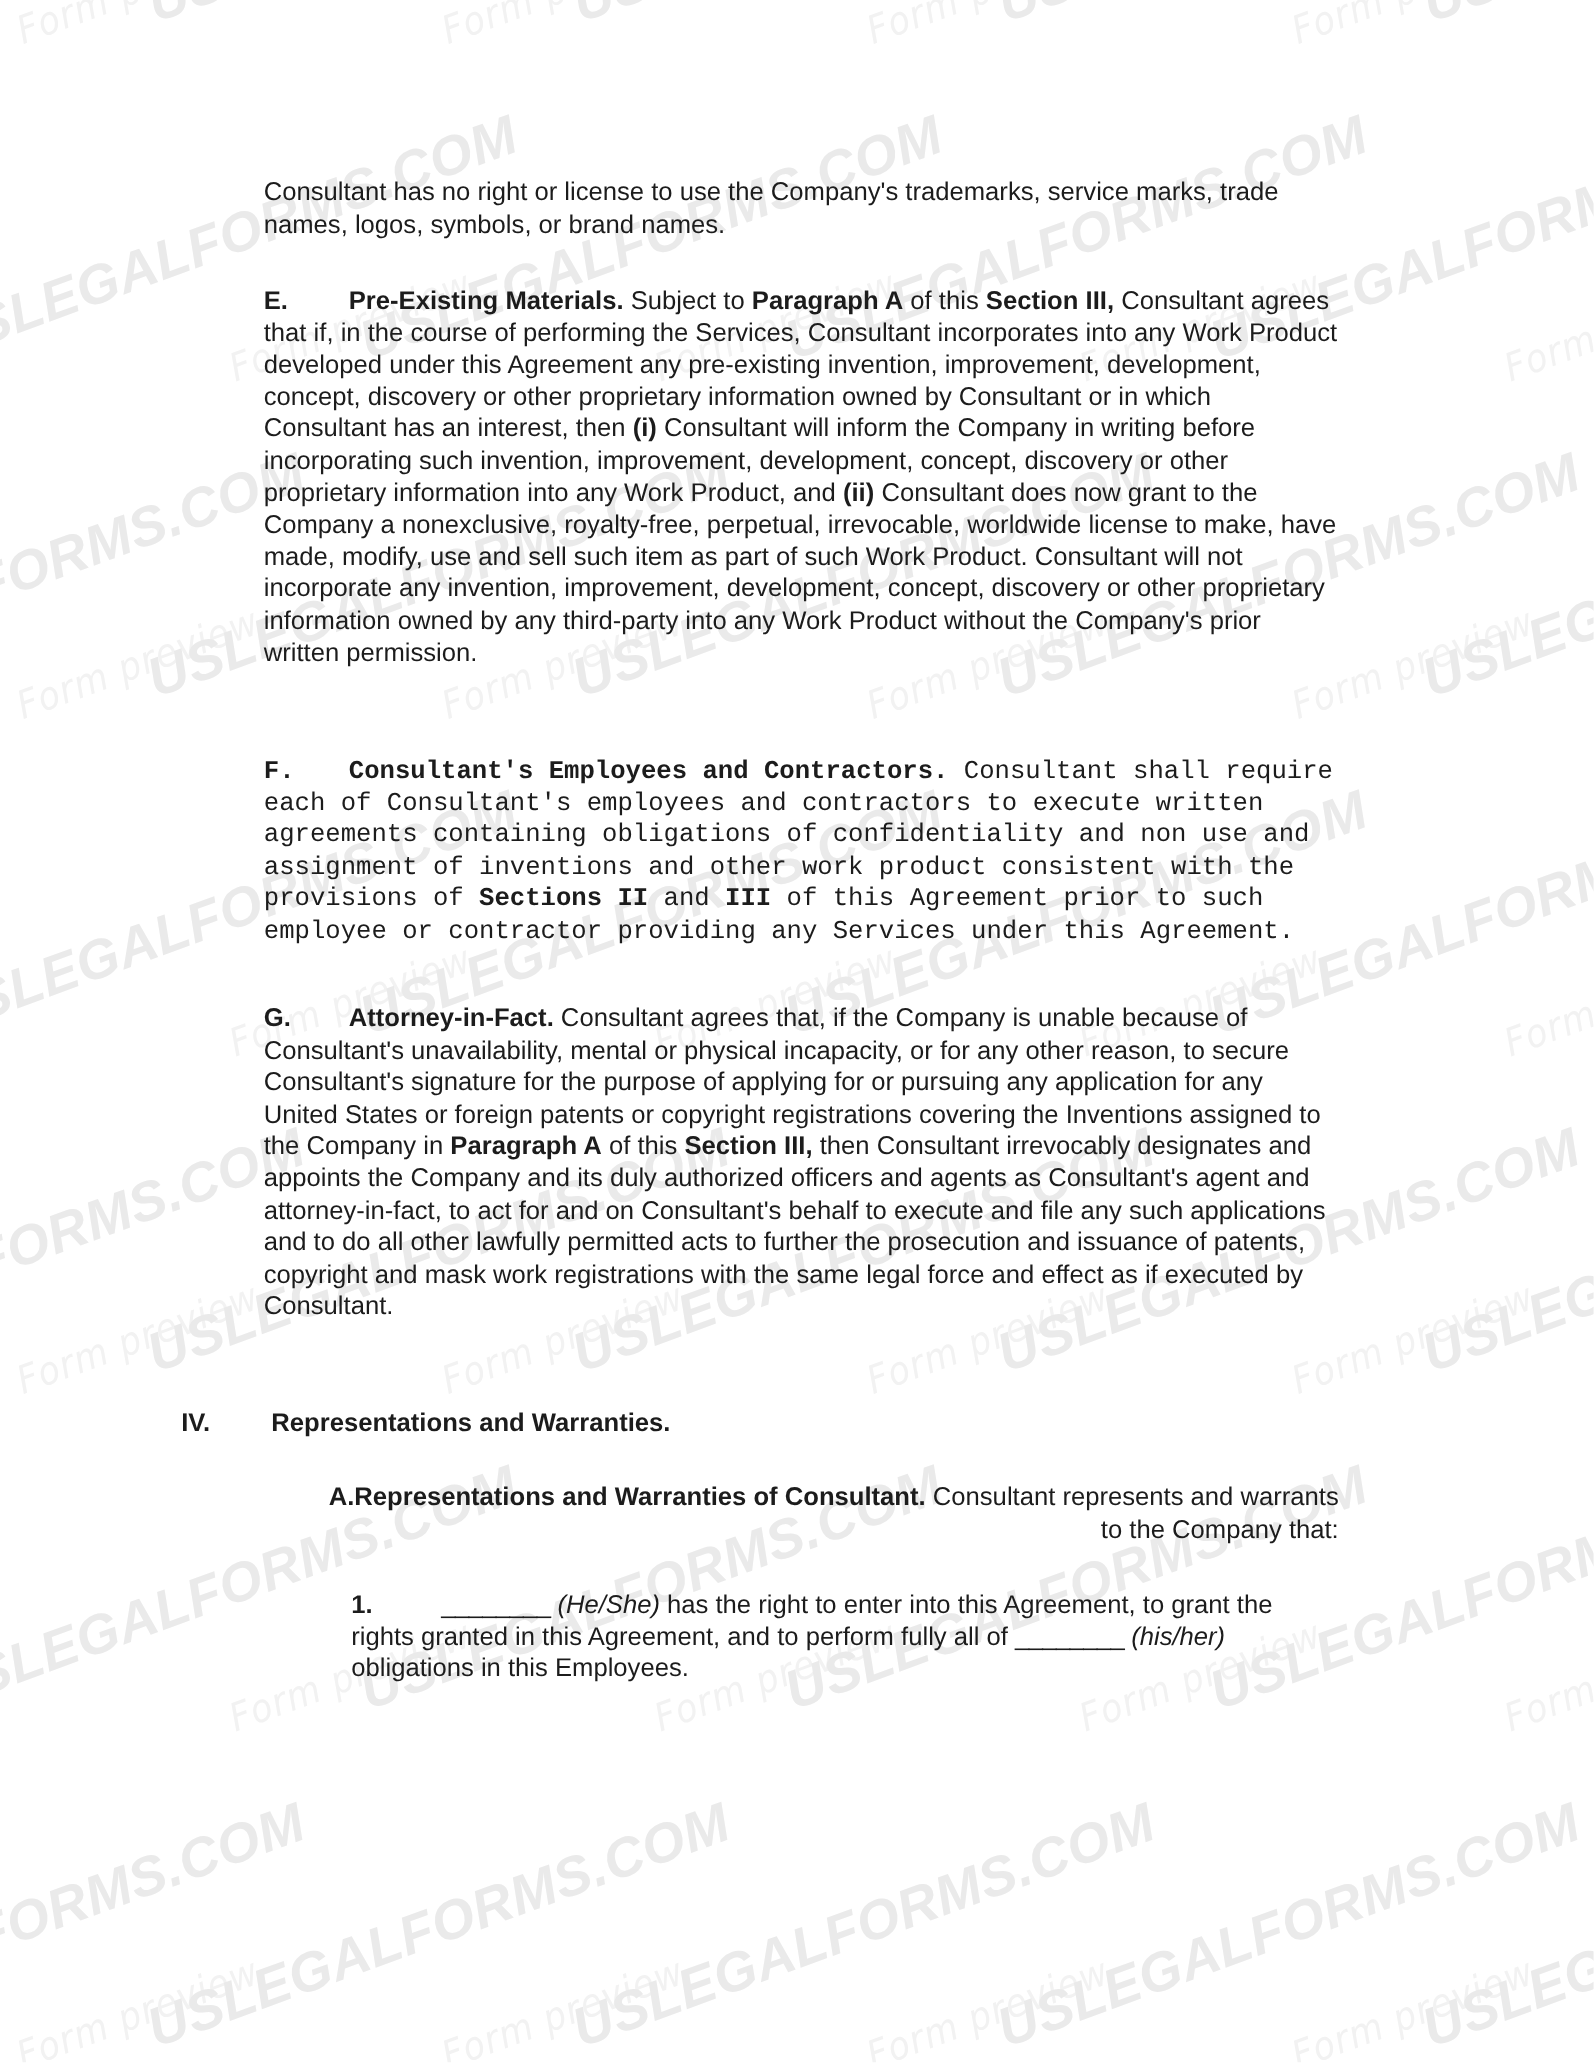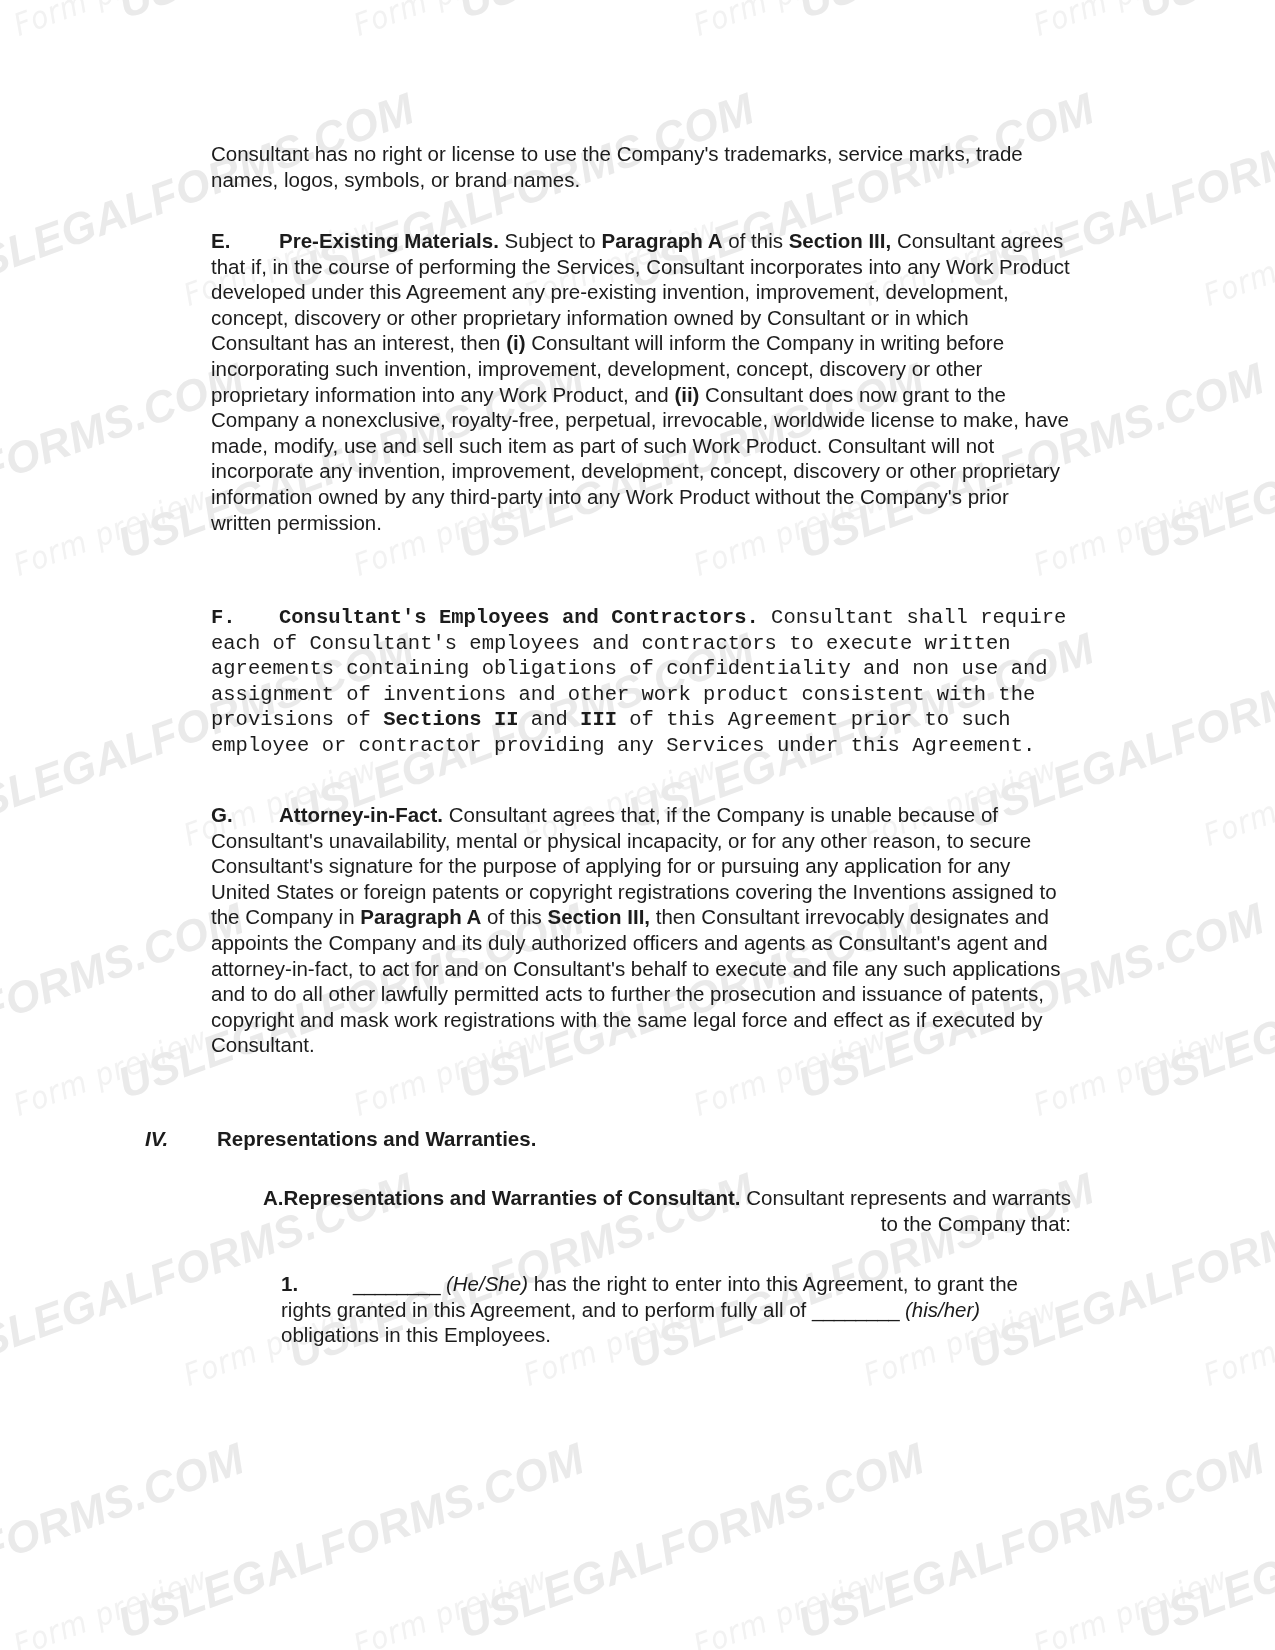--- a/index.html
+++ b/index.html
@@ -60,21 +60,21 @@
     color: #1c1c1c;
     font-size: 20.5px;
     line-height: 25.6px;
     text-align: left;
     -webkit-font-smoothing: antialiased;
   }
   .b { font-weight: bold; }
   .i { font-style: italic; }
   .blank { letter-spacing: -0.5px; }
   .tab-sec { display: inline-block; width: 68px; }
-  .tab-rom { display: inline-block; width: 72px; font-style: italic; }
+  .tab-rom { display: inline-block; width: 72px; }
   .tab-num { display: inline-block; width: 72px; }
 </style>
 </head>
 <body>
 
 <div id="page">
 
   <div id="watermarks">
       <div class="wm brand" style="left: -220px; top: -20px; color: rgb(234, 234, 234); transform: rotate(-20deg);">USLEGALFORMS.COM</div>
       <div class="wm preview" style="left: 15px; top: 8px; color: rgb(242, 242, 242); transform: rotate(-20deg);">Form preview</div>

